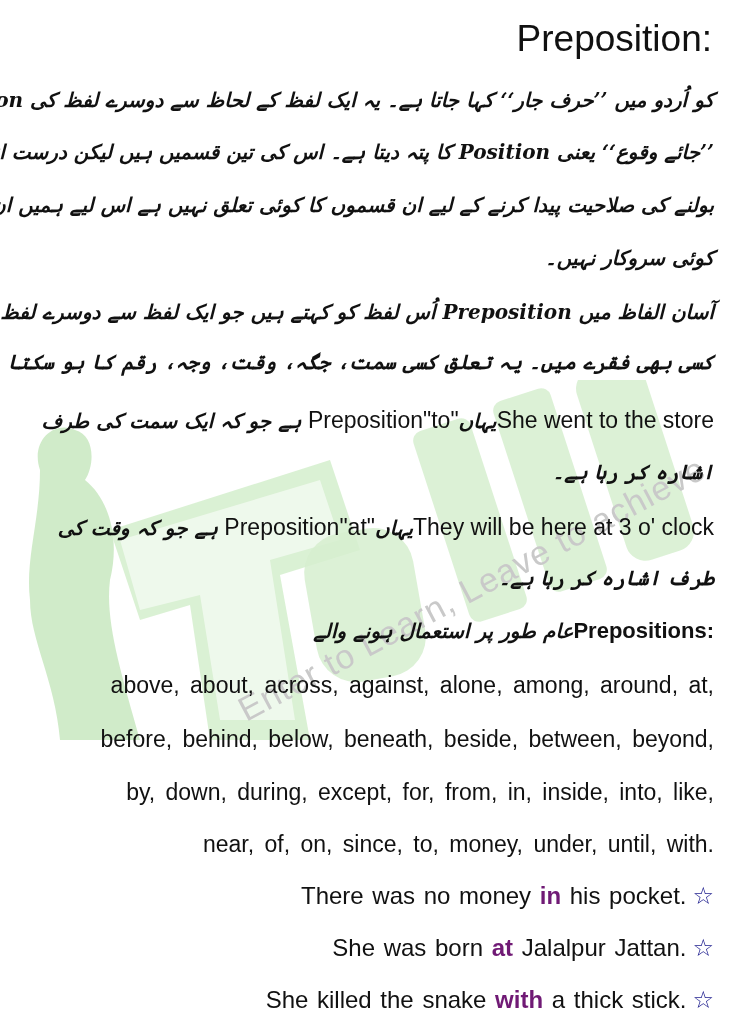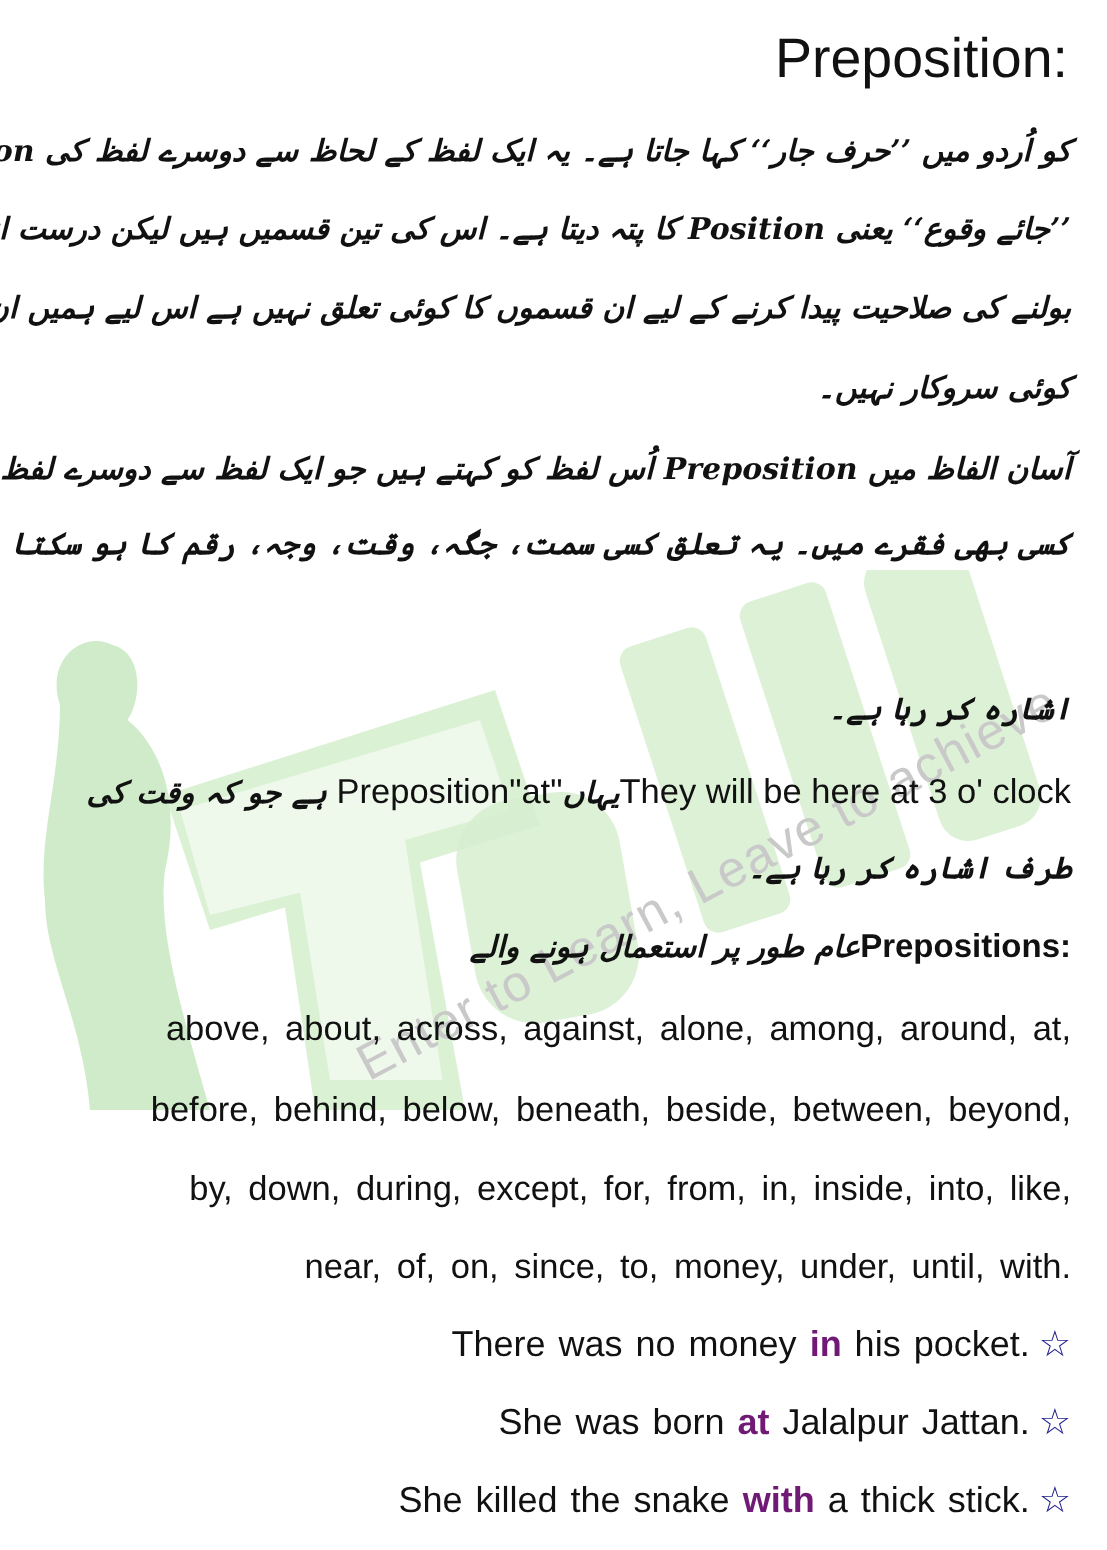--- a/index.html
+++ b/index.html
@@ -52,20 +52,24 @@
   <div class="line title">Preposition:</div>
 
   <div class="line urdu" style="top:88px;">Preposition کو اُردو میں ’’حرف جار‘‘ کہا جاتا ہے۔ یہ ایک لفظ کے لحاظ سے دوسرے لفظ کی</div>
   <div class="line urdu" style="top:140px;">’’جائے وقوع‘‘ یعنی Position کا پتہ دیتا ہے۔ اس کی تین قسمیں ہیں لیکن درست انگلش لکھنے یا</div>
   <div class="line urdu" style="top:193px;">بولنے کی صلاحیت پیدا کرنے کے لیے ان قسموں کا کوئی تعلق نہیں ہے اس لیے ہمیں ان قسموں سے</div>
   <div class="line urdu" style="top:246px;">کوئی سروکار نہیں۔</div>
 
   <div class="line urdu" style="top:300px;">آسان الفاظ میں Preposition اُس لفظ کو کہتے ہیں جو ایک لفظ سے دوسرے لفظ کا تعلق ظاہر کرے</div>
   <div class="line urdu" style="top:350px;">کسی بھی فقرے میں۔ یہ تعلق کسی سمت، جگہ، وقت، وجہ، رقم کا ہو سکتا ہے۔</div>
 
+  <div class="line en" style="top:407px; direction:ltr;">
+    <span class="urdu">ہے جو کہ ایک سمت کی طرف</span>
+    <span>Preposition</span><span>"to"</span><span class="urdu">یہاں</span><span>She went to the store</span>
+  </div>
   <div class="line urdu" style="top:460px;">اشارہ کر رہا ہے۔</div>
 
   <div class="line en" style="top:514px; direction:ltr;">
     <span class="urdu">ہے جو کہ وقت کی</span>
     <span>Preposition</span><span>"at"</span><span class="urdu">یہاں</span><span>They will be here at 3  o' clock</span>
   </div>
   <div class="line urdu" style="top:566px;">طرف اشارہ کر رہا ہے۔</div>
 
   <div class="line" style="top:618px; direction:ltr;">
     <span class="urdu">عام طور پر استعمال ہونے والے</span><span class="en bold" style="font-size:22px;">Prepositions:</span>

